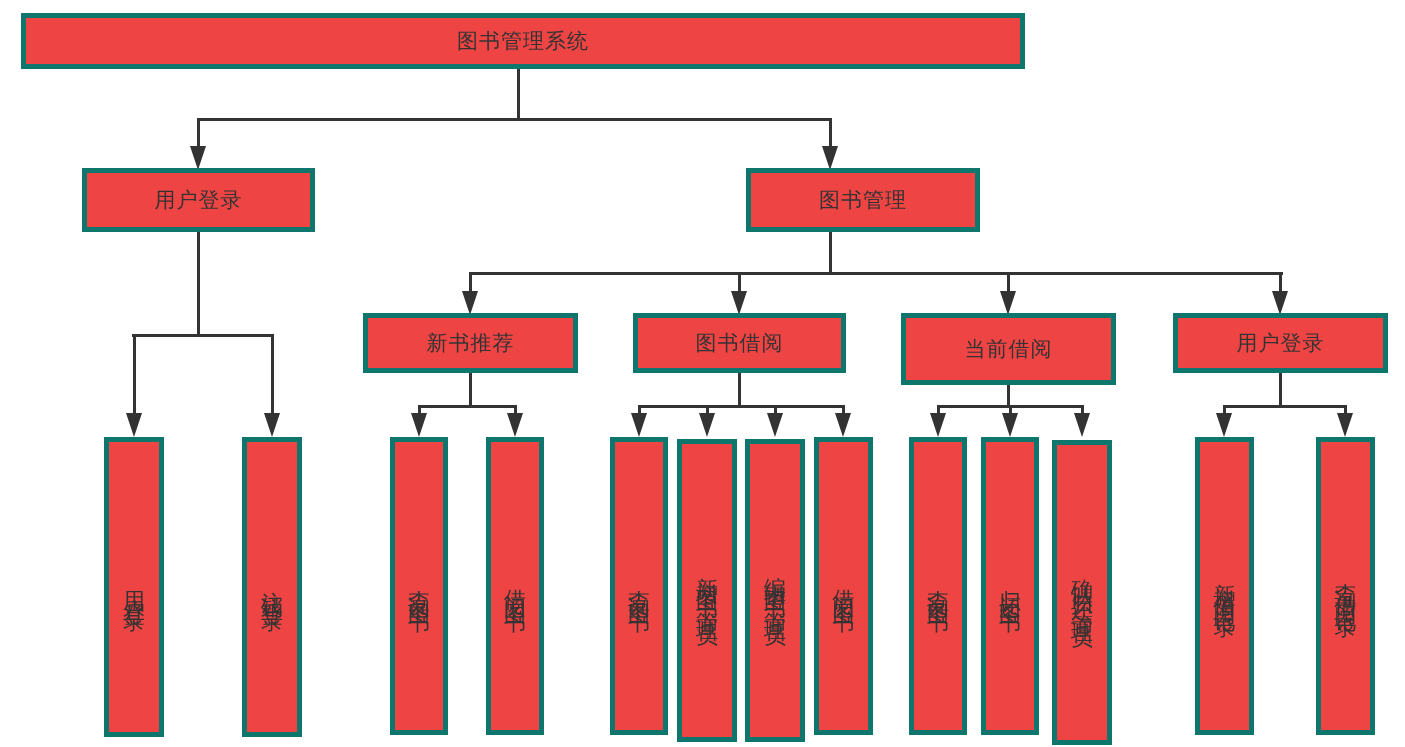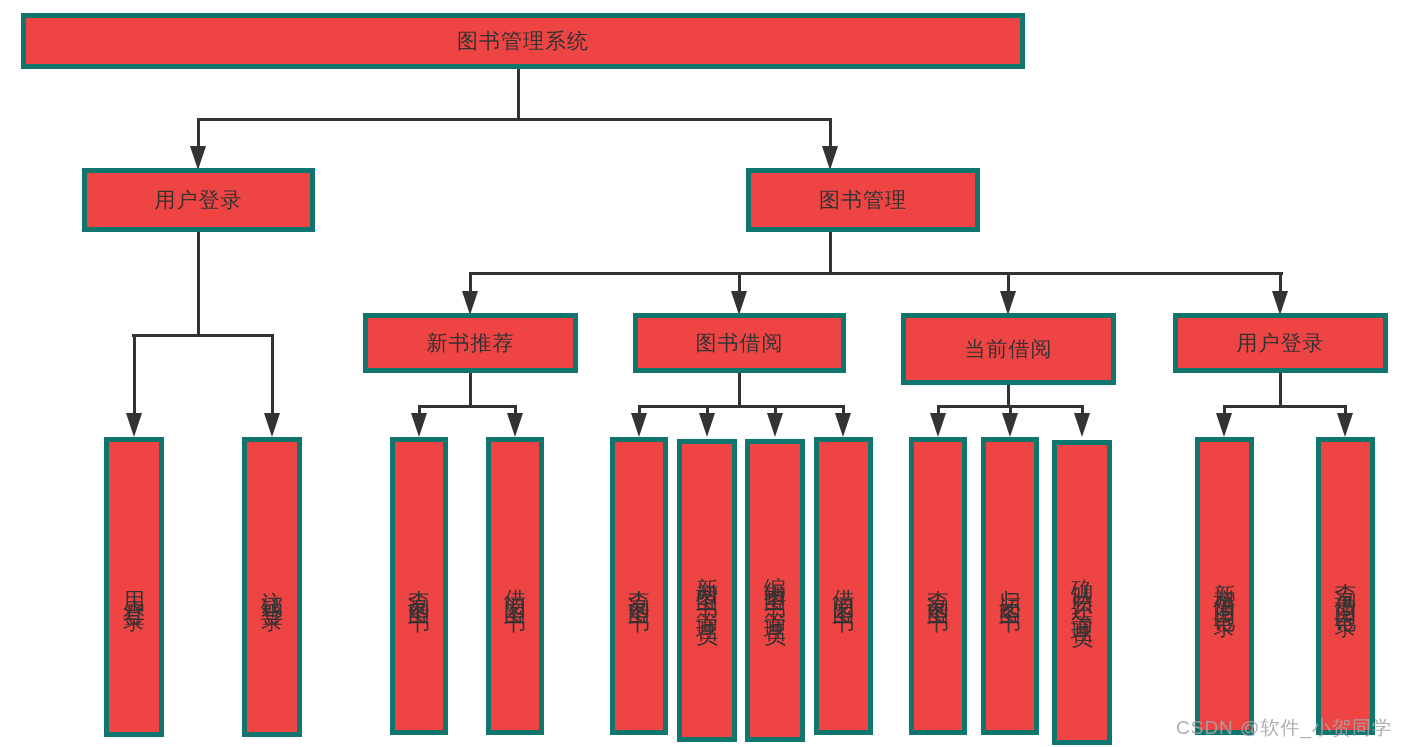--- a/index.html
+++ b/index.html
@@ -184,15 +184,14 @@
     <span>确认归还（管理员）</span>
   </div>
 
   <div class="node leaf" style="left:1195px; top:437px; width:59px; height:298px;">
     <span>新增借阅记录</span>
   </div>
   <div class="node leaf" style="left:1316px; top:437px; width:59px; height:298px;">
     <span>查询借阅记录</span>
   </div>
 
-  <div class="watermark">CSDN @软件_小贺同学</div>
 
 </div>
 
 </body></html>

